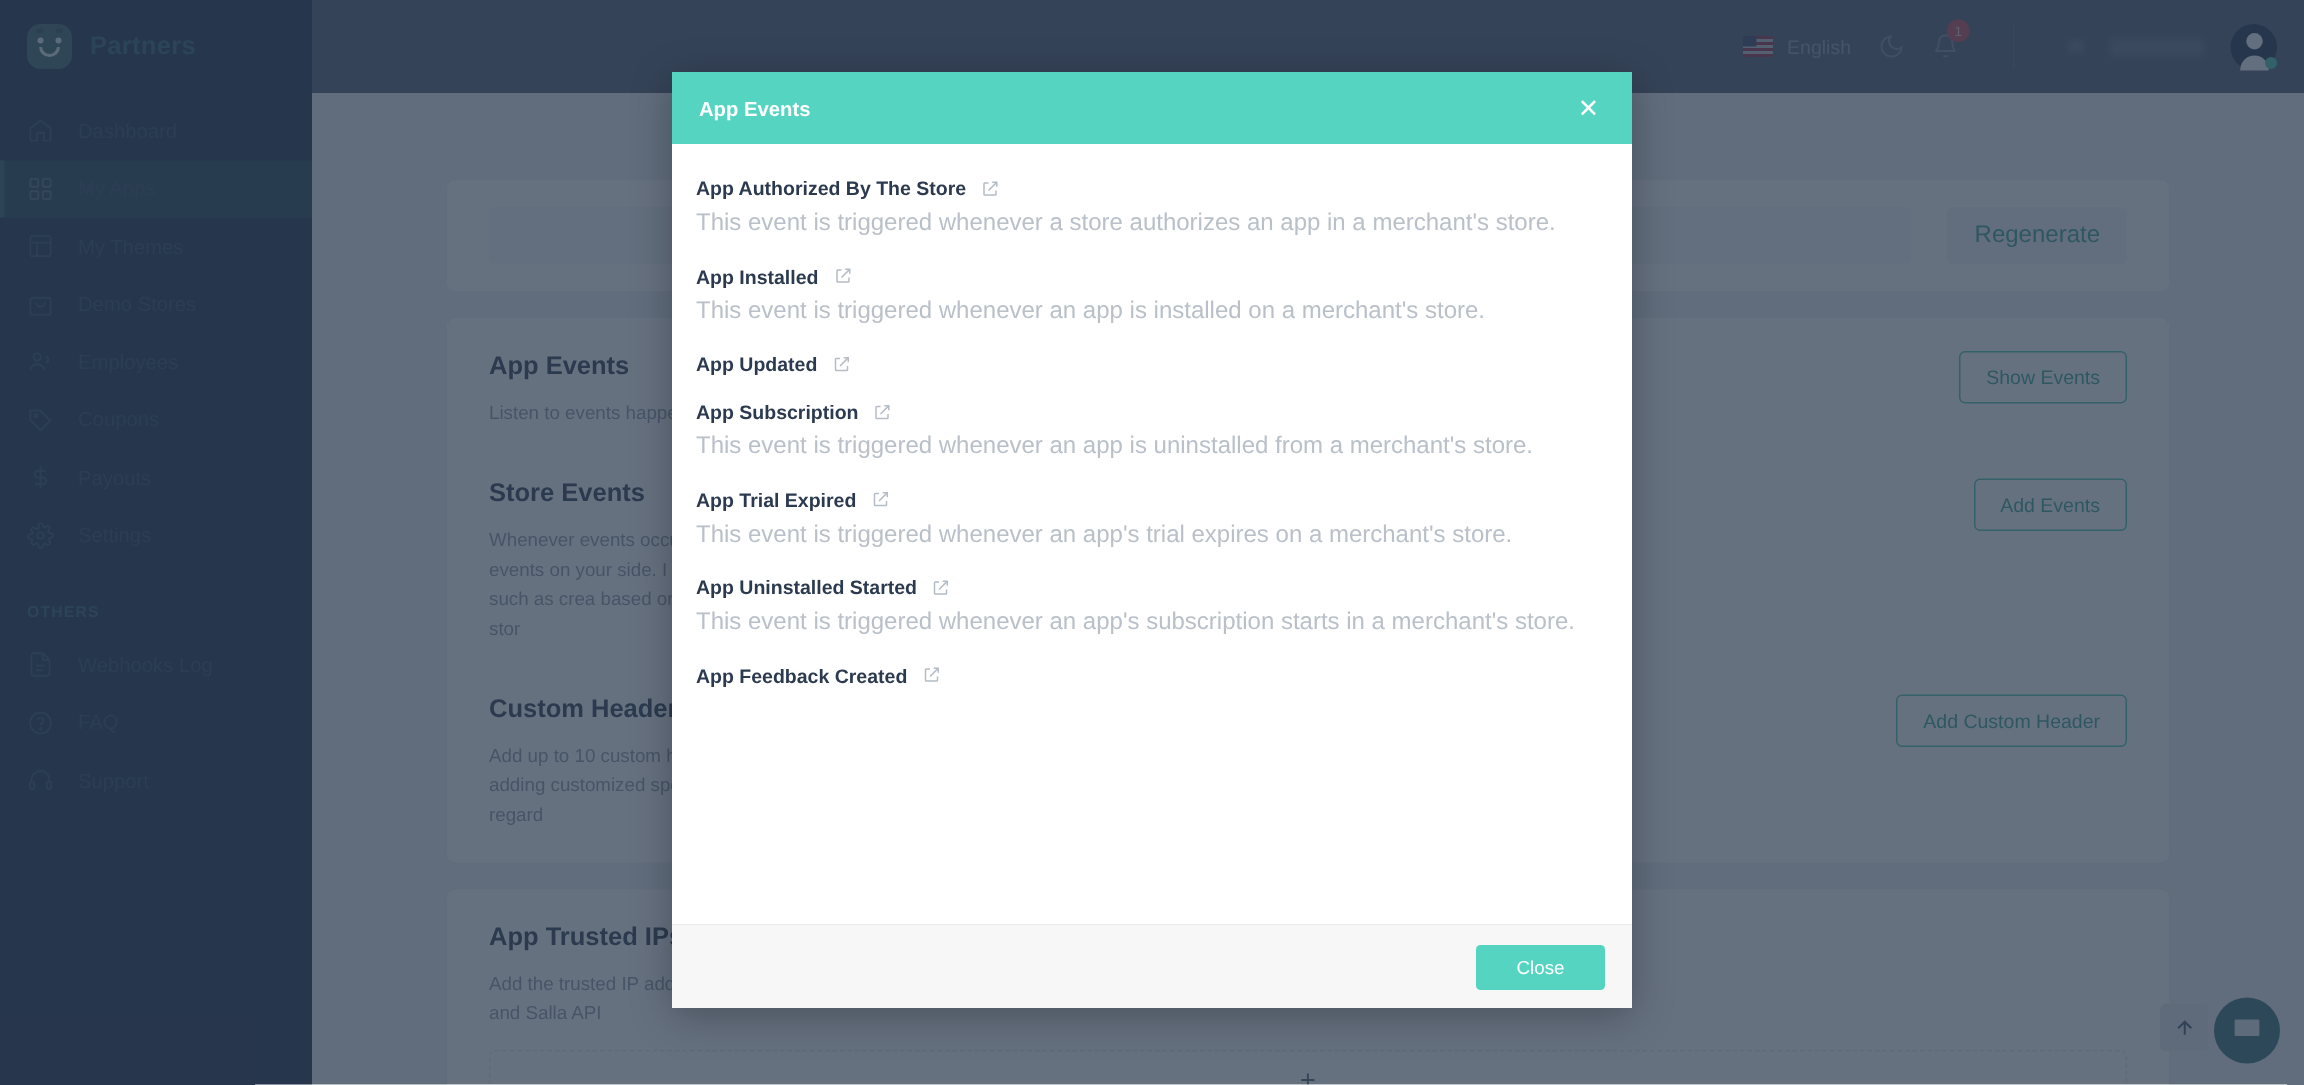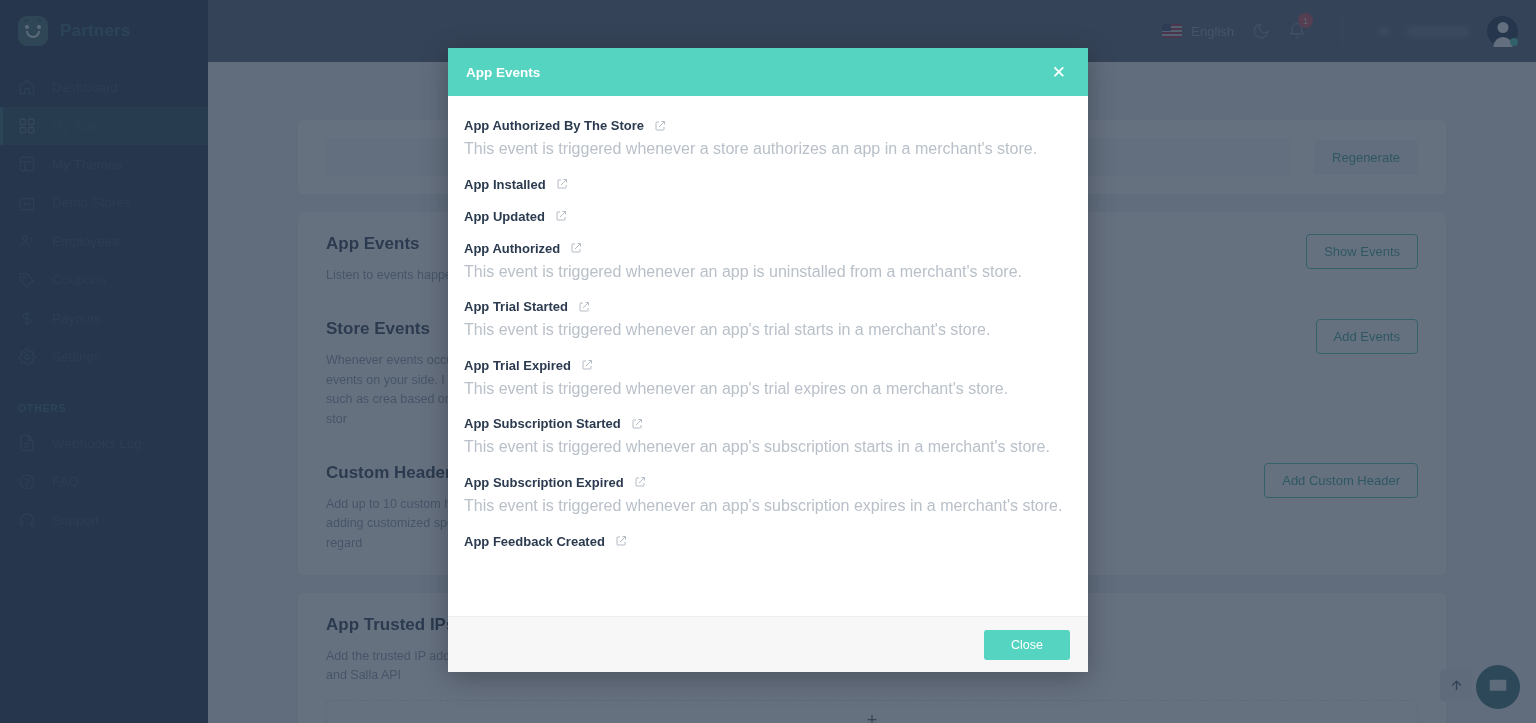--- a/index.html
+++ b/index.html
@@ -140,21 +140,21 @@
   .sec-desc { color: #8d98a8; font-size: 12.5px; line-height: 1.55; max-width: 560px; }
   .btn-outline {
     border: 1px solid #49c5b1; color: #37a394; background: #fff;
     font-size: 13px; border-radius: 4px; padding: 9px 17px;
     cursor: pointer; white-space: nowrap;
     font-family: "Liberation Sans", sans-serif;
     text-align: center;
   }
   .btn-plain {
     background: #f0f2f4; color: #37a394; border: none;
-    font-size: 13px; border-radius: 4px; padding: 10px 18px; cursor: pointer;
+    font-size: 16px; border-radius: 4px; padding: 10px 18px; cursor: pointer;
     font-family: "Liberation Sans", sans-serif;
   }
   .key-field {
     flex: 1; height: 38px; background: #f5f7f8; border-radius: 4px;
   }
   .ip-box {
     border: 1px dashed #dfe4e8; border-radius: 4px;
     height: 42px; display: flex; align-items: center; justify-content: center;
     color: #50606f; font-size: 18px; margin-top: 14px;
   }
@@ -466,97 +466,72 @@
             <div class="event-title-row">
               <span class="event-title">App Installed</span>
               <span class="event-link">
                 <svg width="12" height="12" viewBox="0 0 24 24" fill="none" stroke="#b4bcc6" stroke-width="2">
                   <path d="M10 4H5a1 1 0 0 0-1 1v14a1 1 0 0 0 1 1h14a1 1 0 0 0 1-1v-5"></path>
                   <path d="M15 3h6v6"></path>
                   <path d="M10 14 20.5 3.5"></path>
                 </svg>
               </span>
             </div>
+            <div class="event-desc">This event is triggered whenever an app is installed on a merchant's store.</div>
           </div>
           <div class="event">
             <div class="event-title-row">
               <span class="event-title">App Updated</span>
               <span class="event-link">
                 <svg width="12" height="12" viewBox="0 0 24 24" fill="none" stroke="#b4bcc6" stroke-width="2">
                   <path d="M10 4H5a1 1 0 0 0-1 1v14a1 1 0 0 0 1 1h14a1 1 0 0 0 1-1v-5"></path>
                   <path d="M15 3h6v6"></path>
                   <path d="M10 14 20.5 3.5"></path>
                 </svg>
               </span>
             </div>
           </div>
           <div class="event">
             <div class="event-title-row">
-              <span class="event-title">App Authorized</span>
+              <span class="event-title">App Subscription</span>
               <span class="event-link">
                 <svg width="12" height="12" viewBox="0 0 24 24" fill="none" stroke="#b4bcc6" stroke-width="2">
                   <path d="M10 4H5a1 1 0 0 0-1 1v14a1 1 0 0 0 1 1h14a1 1 0 0 0 1-1v-5"></path>
                   <path d="M15 3h6v6"></path>
                   <path d="M10 14 20.5 3.5"></path>
                 </svg>
               </span>
             </div>
             <div class="event-desc">This event is triggered whenever an app is uninstalled from a merchant's store.</div>
           </div>
           <div class="event">
             <div class="event-title-row">
-              <span class="event-title">App Trial Started</span>
-              <span class="event-link">
-                <svg width="12" height="12" viewBox="0 0 24 24" fill="none" stroke="#b4bcc6" stroke-width="2">
-                  <path d="M10 4H5a1 1 0 0 0-1 1v14a1 1 0 0 0 1 1h14a1 1 0 0 0 1-1v-5"></path>
-                  <path d="M15 3h6v6"></path>
-                  <path d="M10 14 20.5 3.5"></path>
-                </svg>
-              </span>
-            </div>
-            <div class="event-desc">This event is triggered whenever an app's trial starts in a merchant's store.</div>
-          </div>
-          <div class="event">
-            <div class="event-title-row">
               <span class="event-title">App Trial Expired</span>
               <span class="event-link">
                 <svg width="12" height="12" viewBox="0 0 24 24" fill="none" stroke="#b4bcc6" stroke-width="2">
                   <path d="M10 4H5a1 1 0 0 0-1 1v14a1 1 0 0 0 1 1h14a1 1 0 0 0 1-1v-5"></path>
                   <path d="M15 3h6v6"></path>
                   <path d="M10 14 20.5 3.5"></path>
                 </svg>
               </span>
             </div>
             <div class="event-desc">This event is triggered whenever an app's trial expires on a merchant's store.</div>
           </div>
           <div class="event">
             <div class="event-title-row">
-              <span class="event-title">App Subscription Started</span>
+              <span class="event-title">App Uninstalled Started</span>
               <span class="event-link">
                 <svg width="12" height="12" viewBox="0 0 24 24" fill="none" stroke="#b4bcc6" stroke-width="2">
                   <path d="M10 4H5a1 1 0 0 0-1 1v14a1 1 0 0 0 1 1h14a1 1 0 0 0 1-1v-5"></path>
                   <path d="M15 3h6v6"></path>
                   <path d="M10 14 20.5 3.5"></path>
                 </svg>
               </span>
             </div>
             <div class="event-desc">This event is triggered whenever an app's subscription starts in a merchant's store.</div>
-          </div>
-          <div class="event">
-            <div class="event-title-row">
-              <span class="event-title">App Subscription Expired</span>
-              <span class="event-link">
-                <svg width="12" height="12" viewBox="0 0 24 24" fill="none" stroke="#b4bcc6" stroke-width="2">
-                  <path d="M10 4H5a1 1 0 0 0-1 1v14a1 1 0 0 0 1 1h14a1 1 0 0 0 1-1v-5"></path>
-                  <path d="M15 3h6v6"></path>
-                  <path d="M10 14 20.5 3.5"></path>
-                </svg>
-              </span>
-            </div>
-            <div class="event-desc">This event is triggered whenever an app's subscription expires in a merchant's store.</div>
           </div>
           <div class="event">
             <div class="event-title-row">
               <span class="event-title">App Feedback Created</span>
               <span class="event-link">
                 <svg width="12" height="12" viewBox="0 0 24 24" fill="none" stroke="#b4bcc6" stroke-width="2">
                   <path d="M10 4H5a1 1 0 0 0-1 1v14a1 1 0 0 0 1 1h14a1 1 0 0 0 1-1v-5"></path>
                   <path d="M15 3h6v6"></path>
                   <path d="M10 14 20.5 3.5"></path>
                 </svg>

